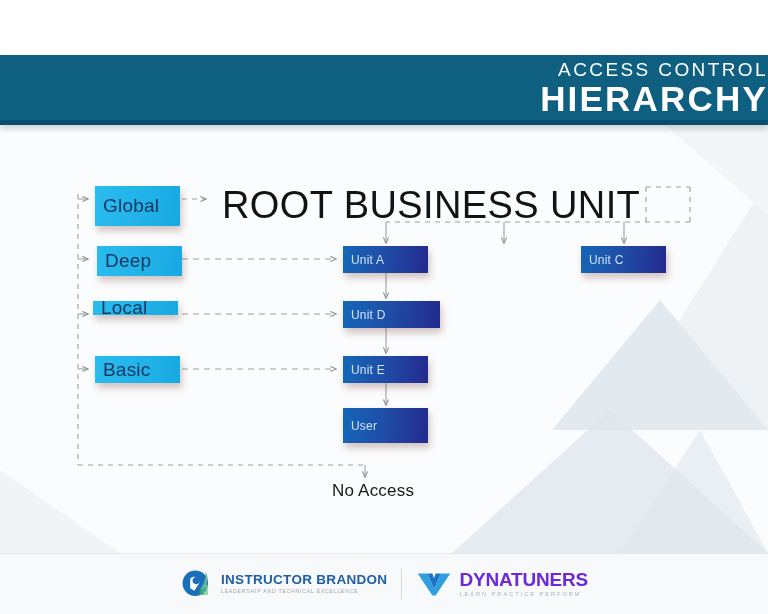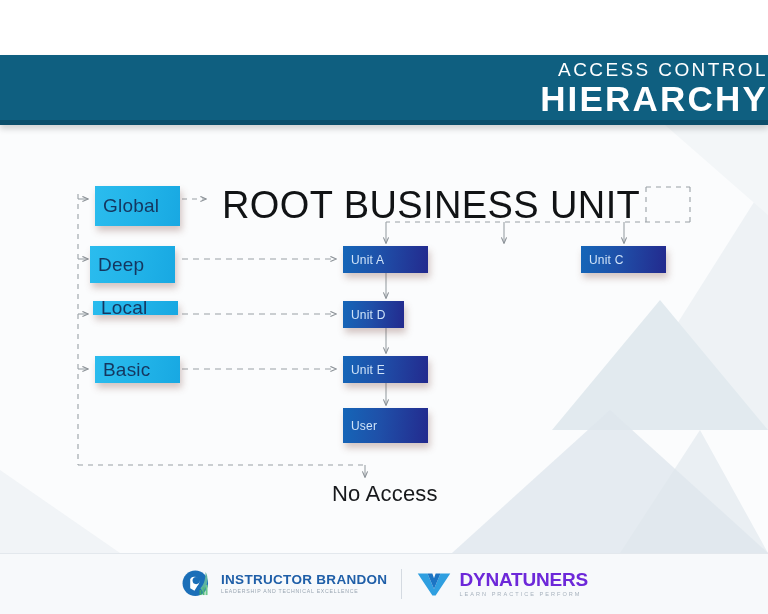--- a/index.html
+++ b/index.html
@@ -122,21 +122,21 @@
     font-size: 38px;
     font-weight: 400;
     letter-spacing: 0.4px;
     white-space: nowrap;
   }
 
   .no-access {
     position: absolute;
     z-index: 3;
     color: #17191c;
-    font-size: 22px;
+    font-size: 17px;
     letter-spacing: 0.2px;
     white-space: nowrap;
   }
 
   
   .footer-band {
     position: absolute;
     left: 0;
     top: 553px;
     width: 768px;
@@ -257,37 +257,37 @@
         <path d="M386,203 L386,228" marker-end="url(#ah)"></path>
         <path d="M386,258 L386,280" marker-end="url(#ah)"></path>
       </g>
     </svg>
 
     <div class="root-title" style="left:222px; top:52px;margin-top:7px;">ROOT BUSINESS UNIT</div>
 
     <div class="node level-node" style="left:95px; top:61px; width:85px; height:40px;">
       <span>Global</span>
     </div>
-    <div class="node level-node" style="left:90px; top:121px; width:85px; height:37px;">
+    <div class="node level-node" style="left:97px; top:121px; width:85px; height:30px;">
       <span>Deep</span>
     </div>
     <div class="node level-node" style="left:93px; top:176px; width:85px; height:14px;text-align:right;">
       <span>Local</span>
     </div>
     <div class="node level-node" style="left:95px; top:231px; width:85px; height:27px;">
       <span>Basic</span>
     </div>
 
     <div class="node unit-node" style="left:343px; top:121px; width:85px; height:27px;">
       <span>Unit A</span>
     </div>
     <div class="node unit-node" style="left:581px; top:121px; width:85px; height:27px;">
       <span>Unit C</span>
     </div>
-    <div class="node unit-node" style="left:343px; top:176px; width:61px; height:27px;">
+    <div class="node unit-node" style="left:343px; top:176px; width:97px; height:27px;">
       <span>Unit D</span>
     </div>
     <div class="node unit-node" style="left:343px; top:231px; width:85px; height:27px;">
       <span>Unit E</span>
     </div>
     <div class="node unit-node" style="left:343px; top:283px; width:85px; height:35px;">
       <span>User</span>
     </div>
 
     <div class="no-access" style="left:332px; top:356px;">No Access</div>

